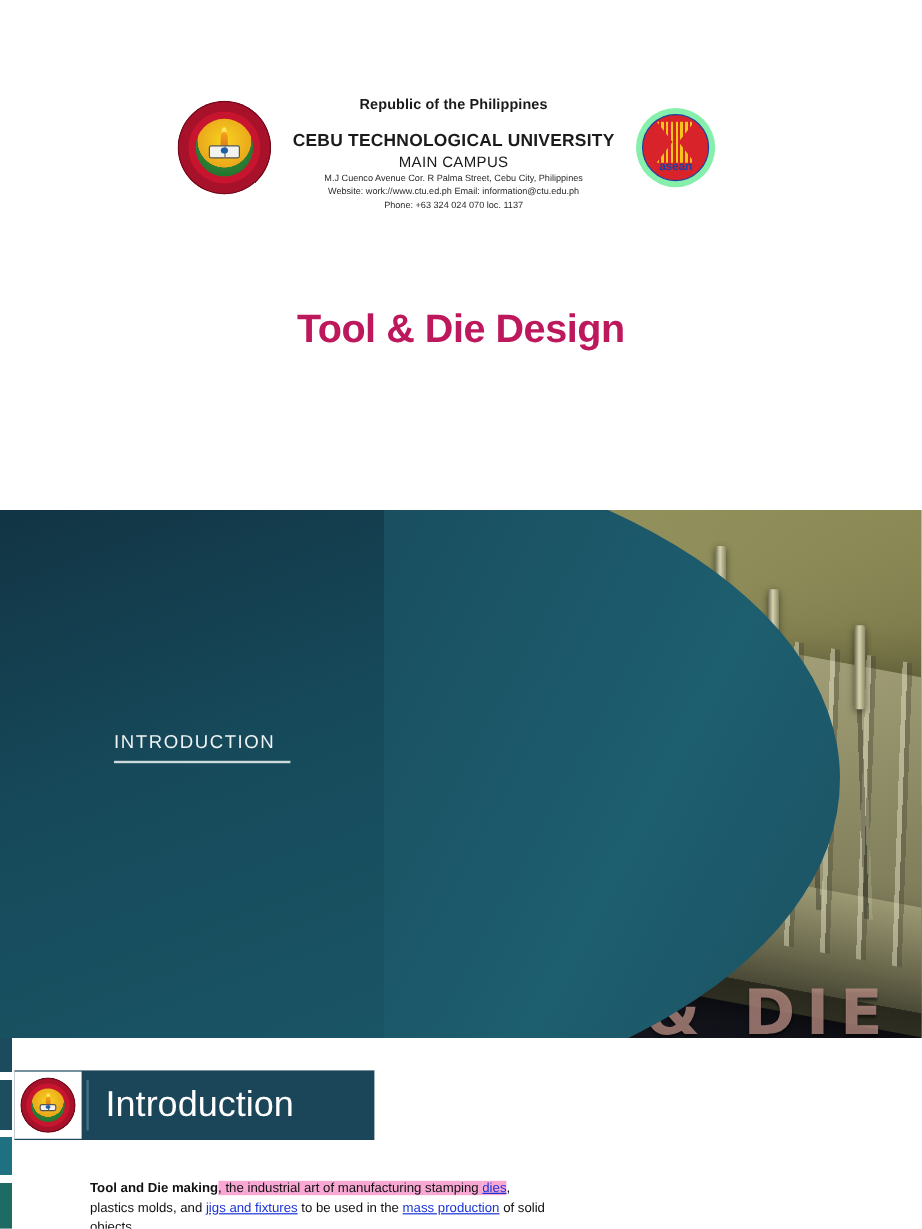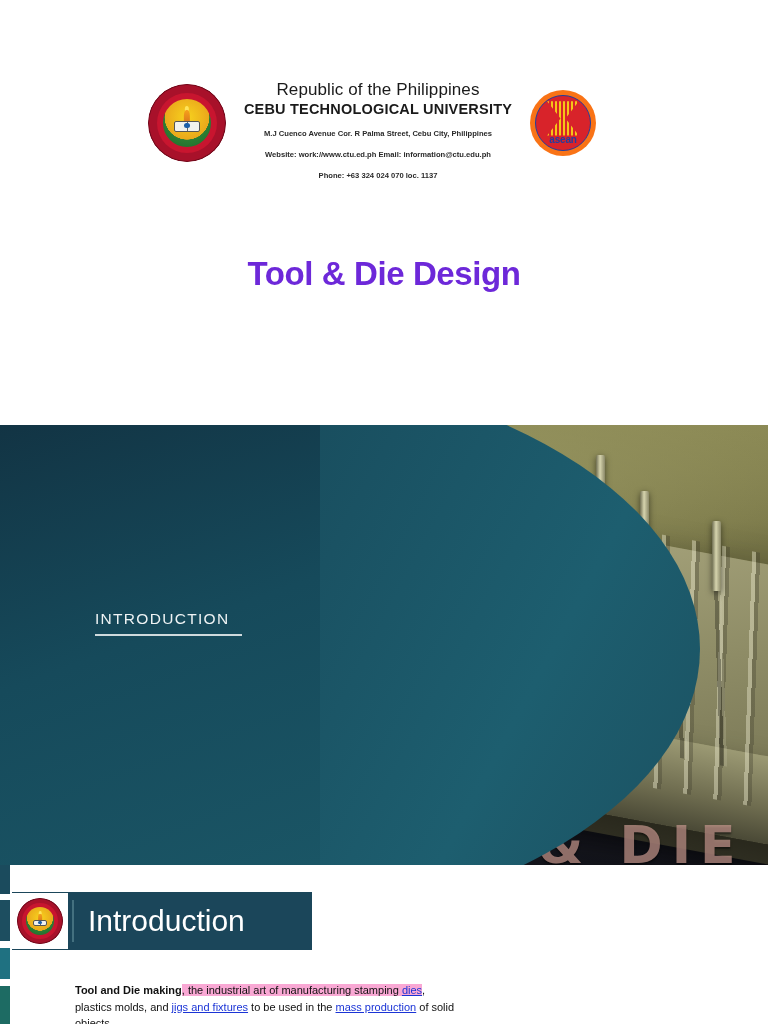--- a/index.html
+++ b/index.html
@@ -30,40 +30,40 @@
      background:#ffe45c; border-radius:50% 50% 45% 45%; }
   .seal .book { position:absolute; left:24%; top:46%; width:52%; height:22%;
      background:#f2f2ee; border:1px solid #555; border-radius:2px; }
   .seal .book:after { content:""; position:absolute; left:48%; top:0; width:1px; height:100%;
      background:#666; }
   .seal .bookdot { position:absolute; left:44%; top:49%; width:12%; height:12%;
      border-radius:50%; background:#1e5fa8; }
 
   .lh-text { flex:1; text-align:center; padding-left:8px; padding-right:8px;
      color:#1a1a1a; line-height:1.18; }
-  .lh-l1 { font-size:17px; font-weight:400; letter-spacing:.1px; }
-  .lh-l2 { font-size:14.5px; font-weight:bold; letter-spacing:.2px; margin-top:1px; }
+  .lh-l1 { font-size:12px; font-weight:700; letter-spacing:.1px; }
+  .lh-l2 { font-size:14.5px; font-weight:bold; letter-spacing:.2px; margin-top:16px; }
   .lh-l3 { font-size:12.5px; font-weight:400; letter-spacing:.3px; margin-top:1px; }
-  .lh-l4, .lh-l5, .lh-l6 { font-size:7.6px; font-weight:700; margin-top:12px; color:#2a2a2a; }
+  .lh-l4, .lh-l5, .lh-l6 { font-size:7.6px; font-weight:400; margin-top:2px; color:#2a2a2a; }
 
   
   .asean { position:relative; flex:0 0 auto; border-radius:50%;
-     background:#f97316; overflow:hidden; }
+     background:#86efac; overflow:hidden; }
   .asean .inn { position:absolute; inset:7%; border-radius:50%; background:#d8232a;
      border:1.5px solid #1f3fa0; }
   .asean .stalks { position:absolute; left:26%; top:17%; width:48%; height:52%;
      background:
       repeating-linear-gradient(90deg,#f5c518 0 2px, #d8232a 2px 4px);
      -webkit-mask-image:linear-gradient(#000,#000);
      clip-path: polygon(0% 0%, 100% 0%, 58% 50%, 100% 100%, 0% 100%, 42% 50%); }
   .asean .word { position:absolute; left:0; bottom:16%; width:100%; text-align:center;
      color:#1f3fa0; font-weight:bold; font-size:10px; letter-spacing:-.2px; }
 
   .title1 { position:absolute; left:0; top:255px; width:768px; text-align:center;
-     font-size:33px; font-weight:bold; color:#6d28d9; letter-spacing:-0.4px; }
+     font-size:33px; font-weight:bold; color:#be185d; letter-spacing:-0.4px; }
 
   
   .slide2 { position:absolute; left:0; top:425px; width:768px; height:440px;
      overflow:hidden; background:#6d6b3a; }
 
   
   .photo { position:absolute; inset:0;
      background:
        radial-gradient(ellipse 70% 38% at 62% 10%, rgba(150,148,96,.85) 0%, rgba(96,96,56,0) 70%),
        linear-gradient(178deg, #8e8c56 0%, #7d7b4b 26%, #5d5c38 44%, #2b2c30 64%, #1b1d26 100%);
@@ -164,20 +164,21 @@
           <div class="flame"></div>
           <div class="torch"></div>
           <div class="book"></div>
           <div class="bookdot"></div>
         </div>
       </div>
 
       <div class="lh-text">
         <div class="lh-l1">Republic of the Philippines</div>
         <div class="lh-l2">CEBU TECHNOLOGICAL UNIVERSITY</div>
+        <div class="lh-l3">MAIN CAMPUS</div>
         <div class="lh-l4">M.J Cuenco Avenue Cor. R Palma Street, Cebu City, Philippines</div>
         <div class="lh-l5">Website: work://www.ctu.ed.ph Email: information@ctu.edu.ph</div>
         <div class="lh-l6">Phone: +63 324 024 070 loc. 1137</div>
       </div>
 
       <div class="asean" style="width:66px;height:66px;margin-top:10px;">
         <div class="inn"></div>
         <div class="stalks"></div>
         <div class="word">asean</div>
       </div>

